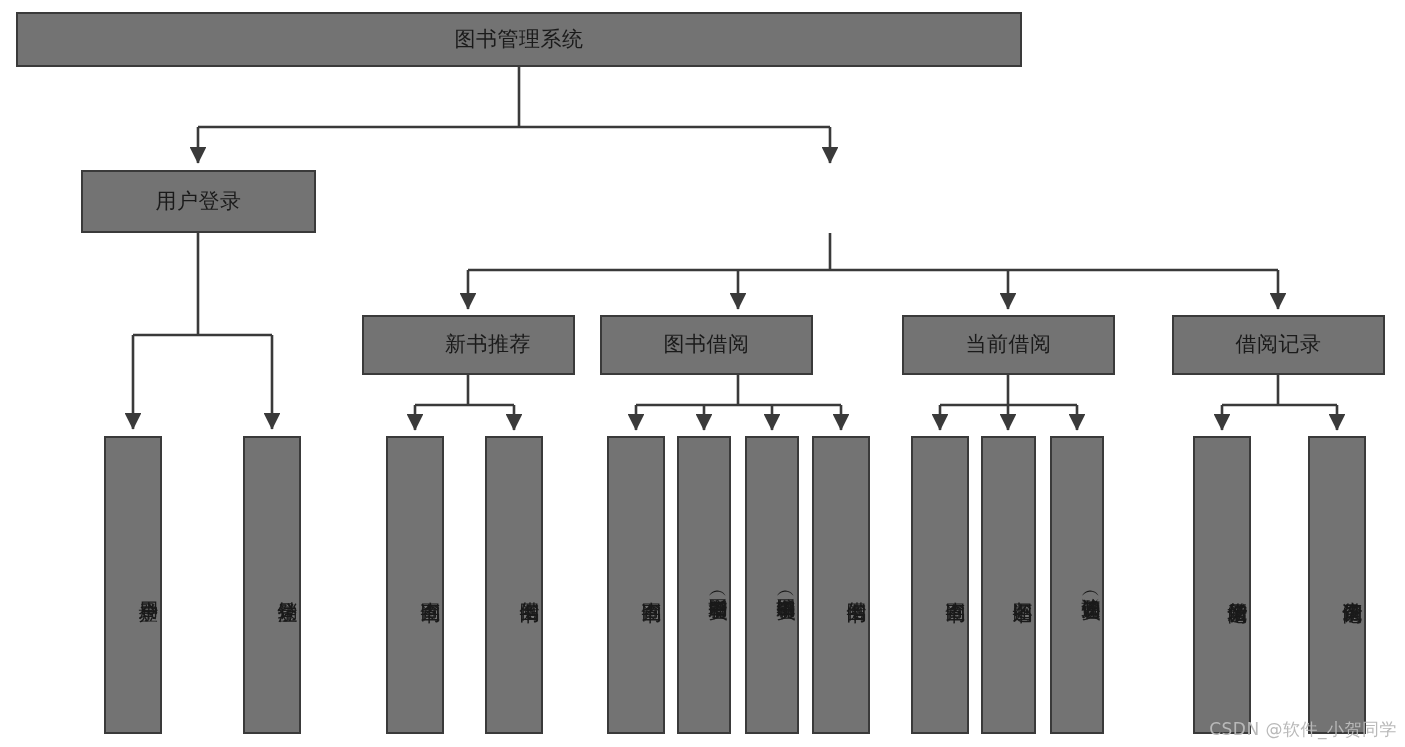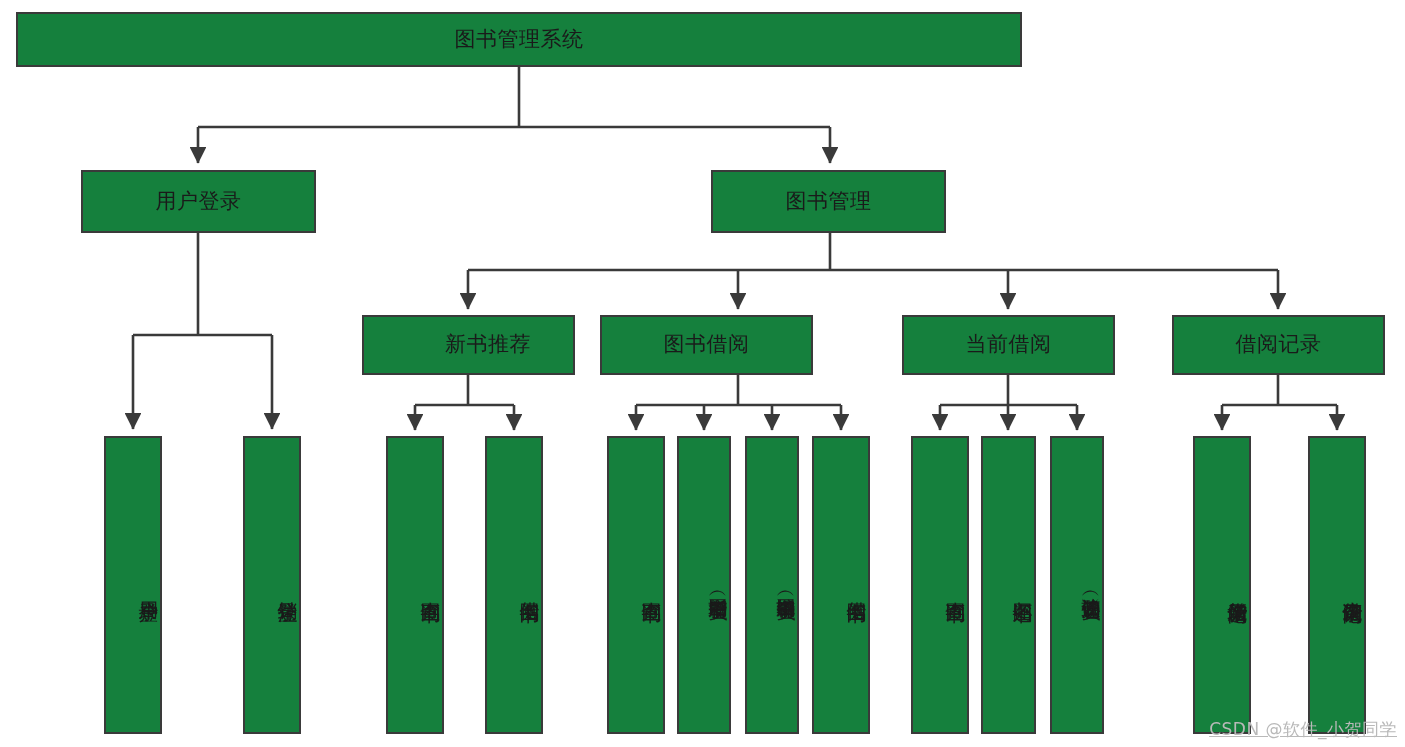--- a/index.html
+++ b/index.html
@@ -14,21 +14,21 @@
     position: relative;
     width: 1405px;
     height: 747px;
     background: #ffffff;
     overflow: hidden;
   }
   .node {
     position: absolute;
     box-sizing: border-box;
     border: 2px solid #3a3a3a;
-    background: #15803d;
+    background: #737373;
     display: flex;
     align-items: center;
     justify-content: center;
     color: #1a1a1a;
     text-align: right;
     letter-spacing: 0.5px;
   }
   .node.h {
     font-size: 21px;
     line-height: 1.2;
@@ -58,21 +58,20 @@
     pointer-events: none;
   }
   .watermark {
     position: absolute;
     right: 8px;
     bottom: 6px;
     font-size: 17px;
     color: #b9b9b9;
     letter-spacing: 0.5px;
     white-space: nowrap;
-    text-decoration: underline;
   }
 </style>
 </head>
 <body>
 
 <div id="canvas">
 
   <svg class="connectors" viewBox="0 0 1405 747" xmlns="http://www.w3.org/2000/svg">
     <defs>
       <marker id="arrow" viewBox="0 0 10 10" refX="9.5" refY="5" markerWidth="6.5" markerHeight="6.5" orient="auto-start-reverse">
@@ -124,23 +123,20 @@
     </g>
   </svg>
 
   <div class="node h" style="left:16px; top:12px; width:1006px; height:55px;">
     <span class="node-text">图书管理系统</span>
   </div>
 
   <div class="node h" style="left:81px; top:170px; width:235px; height:63px;">
     <span class="node-text">用户登录</span>
   </div>
-  <div class="node h" style="left:711px; top:170px; width:235px; height:63px;">
-    <span class="node-text">图书管理</span>
-  </div>
 
   <div class="node h" style="left:362px; top:315px; width:213px; height:60px;padding-left:39px;">
     <span class="node-text">新书推荐</span>
   </div>
   <div class="node h" style="left:600px; top:315px; width:213px; height:60px;">
     <span class="node-text">图书借阅</span>
   </div>
   <div class="node h" style="left:1172px; top:315px; width:213px; height:60px;">
     <span class="node-text">借阅记录</span>
   </div>

